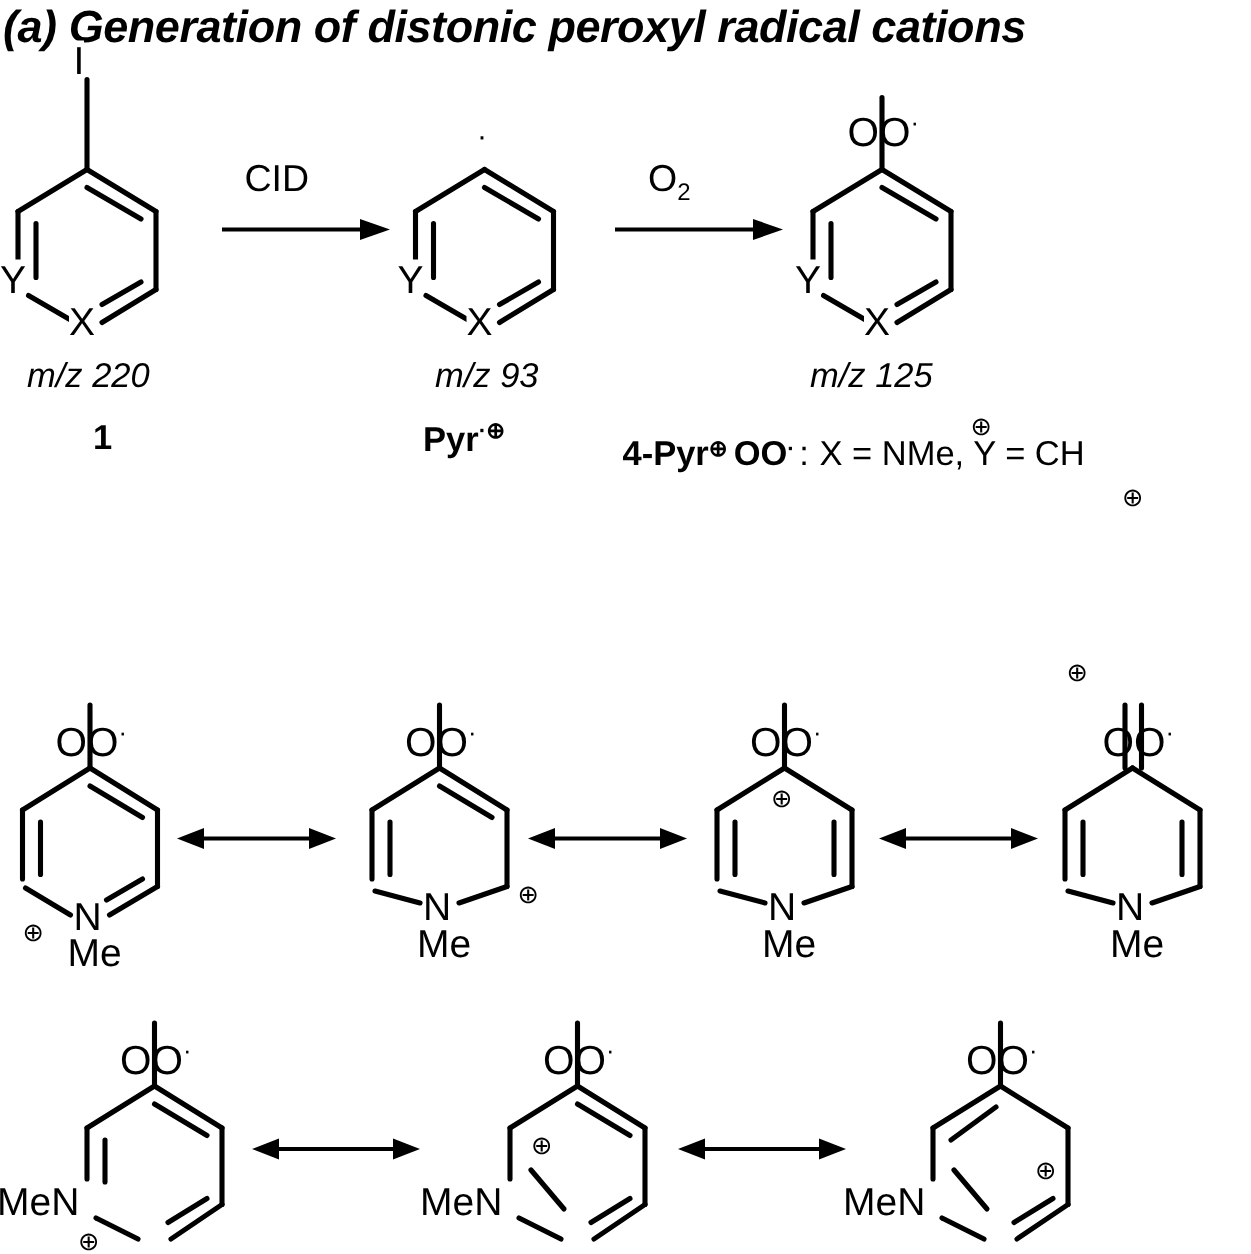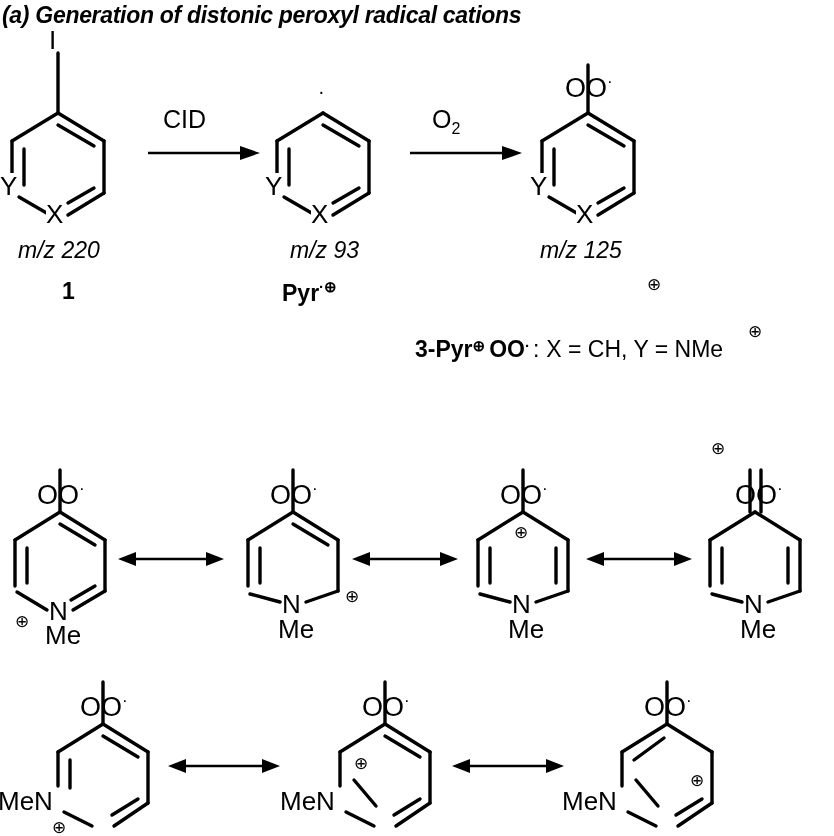--- a/index.html
+++ b/index.html
@@ -9,21 +9,21 @@
     color:#000;
     position:relative;
     overflow:hidden;
   }
   .canvas{position:absolute;left:0;top:0;width:834px;height:836px;}
   .abs{position:absolute;}
 
   .caption{
     font-style:italic;
     font-weight:bold;
-    font-size:23px;
+    font-size:30px;
     letter-spacing:-0.3px;
     white-space:nowrap;
     font-family:"Liberation Sans", sans-serif;
   }
 
   .mz{
     font-style:italic;
     font-size:23px;
     white-space:nowrap;
   }
@@ -150,25 +150,25 @@
         <line x1="58" y1="80" x2="94" y2="101"></line>
         <line x1="68" y1="158" x2="94" y2="143"></line>
       </g>
     </svg>
     <div class="abs oolbl" style="left:35px; top:-16px;"><span>OO</span><span class="dot" style="font-size:17px;vertical-align:super;">·</span></div>
     <div class="abs atomlbl" style="left:0px; top:128px;">Y</div>
     <div class="abs atomlbl" style="left:46px; top:156px;">X</div>
   </div>
   <div class="abs mz" style="left:540px; top:237px;">m/z 125</div>
 
+  <div class="abs" style="left:415px; top:289px;">
+    <span class="boldlbl">4-Pyr</span><span class="boldlbl sup">⊕</span><span class="boldlbl" style="margin-left:4px;">OO</span><span class="boldlbl sup">·</span><span class="plainlbl" style="margin-left:3px;">:</span><span class="plainlbl" style="margin-left:7px;">X = NMe, Y = CH</span>
+  </div>
   <div class="abs circplus" style="left:647px; top:276px;">⊕</div>
 
-  <div class="abs" style="left:415px; top:336px;">
-    <span class="boldlbl">3-Pyr</span><span class="boldlbl sup">⊕</span><span class="boldlbl" style="margin-left:4px;">OO</span><span class="boldlbl sup">·</span><span class="plainlbl" style="margin-left:3px;">:</span><span class="plainlbl" style="margin-left:7px;">X = CH, Y = NMe</span>
-  </div>
   <div class="abs circplus" style="left:748px; top:323px;">⊕</div>
 
 
   <div class="abs" style="left:5px; top:450px;">
     <svg width="130" height="180" viewBox="0 0 130 180">
       <g stroke="#000" stroke-width="3.4" fill="none" stroke-linecap="round">
         <line x1="55" y1="20" x2="55" y2="62"></line>
         <line x1="55" y1="62" x2="10" y2="90"></line>
         <line x1="10" y1="90" x2="10" y2="136"></line>
         <line x1="12" y1="142" x2="42" y2="160"></line>

